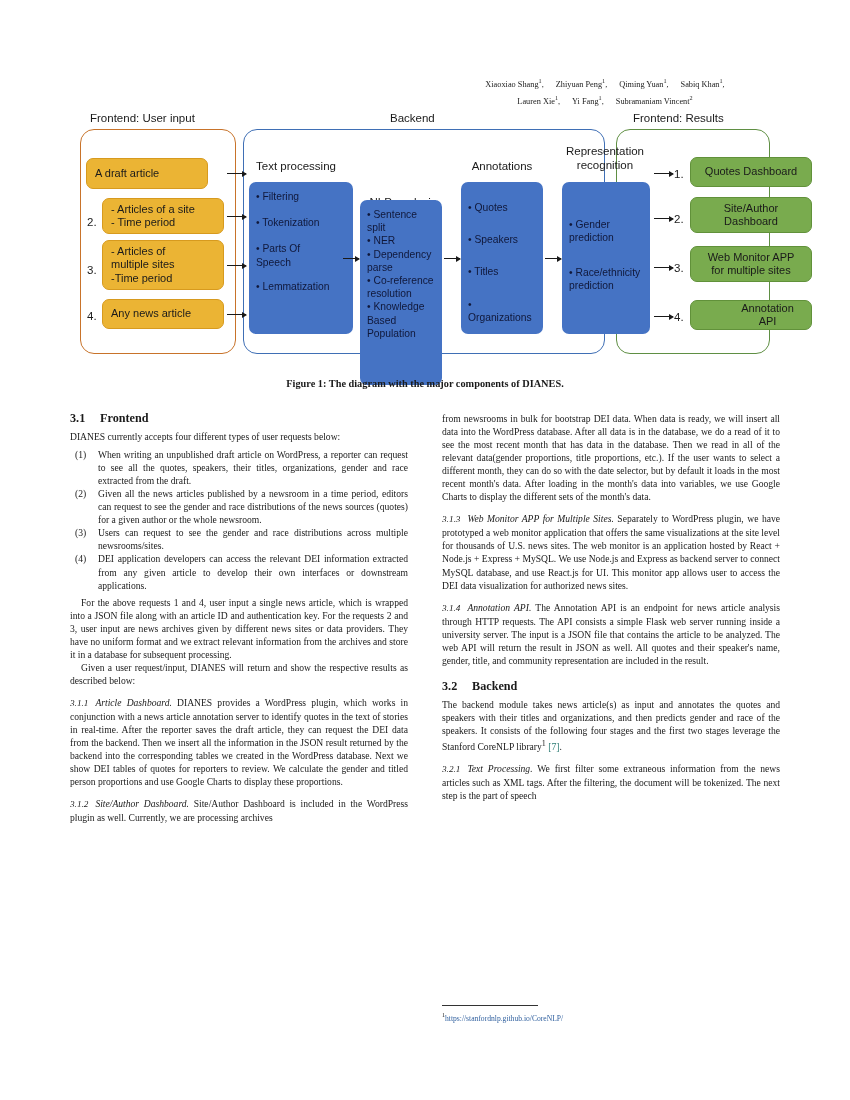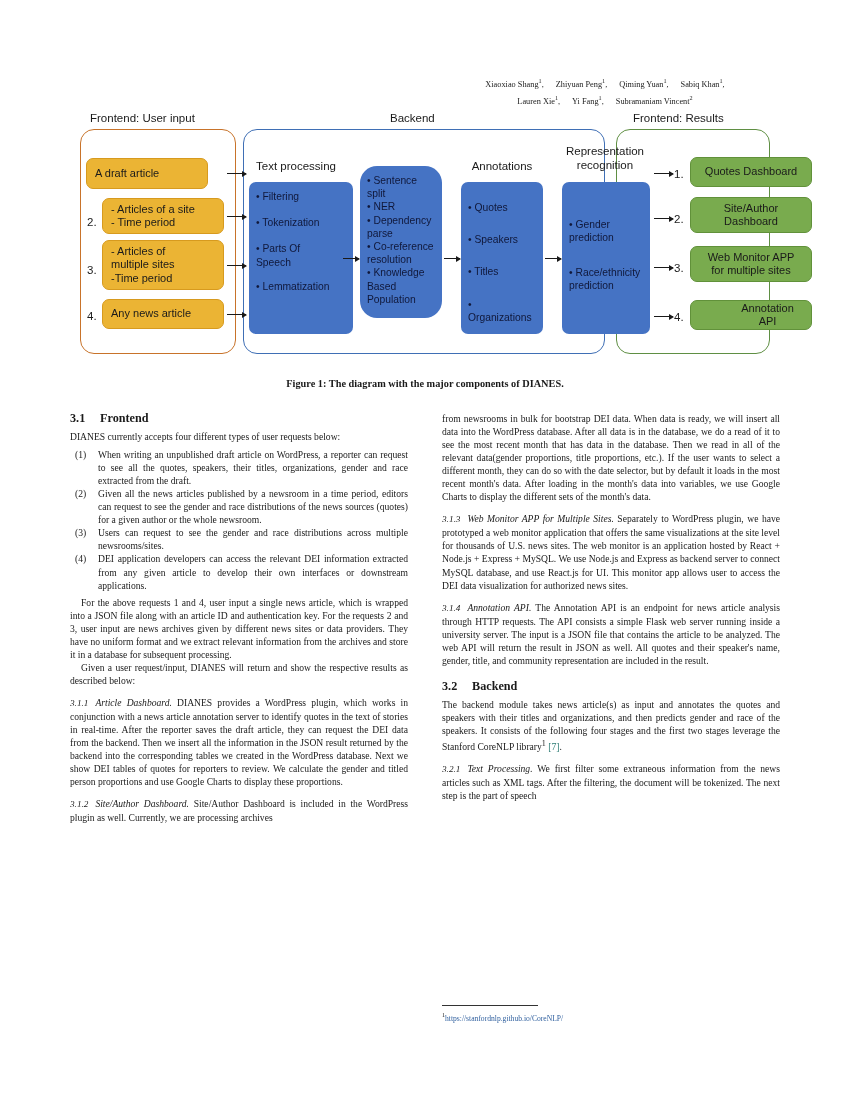--- a/index.html
+++ b/index.html
@@ -267,21 +267,21 @@
     <div class="bullet-line">• <span>Filtering</span></div>
     <div class="bullet-line" style="margin-top:13px;">• <span>Tokenization</span></div>
     <div class="bullet-line" style="margin-top:13px;">• <span>Parts Of
    Speech</span></div>
     <div class="bullet-line" style="margin-top:11px;">• <span>Lemmatization</span></div>
   </div>
 
   <div class="arrow" style="left:273px; top:146px; width:16px;"></div>
 
   <div class="stage-title" style="left:288px; top:48px; width:90px;margin-top:36px;">NLP analysis</div>
-  <div class="box box-blue" style="left:290px; top:54px; width:82px; height:152px;border-radius:17px;">
+  <div class="box box-blue" style="left:290px; top:88px; width:82px; height:185px;">
     <div class="bullet-line">• <span>Sentence split</span></div>
     <div class="bullet-line">• <span>NER</span></div>
     <div class="bullet-line">• <span>Dependency
    parse</span></div>
     <div class="bullet-line">• <span>Co-reference
    resolution</span></div>
     <div class="bullet-line">• <span>Knowledge
    Based
    Population</span></div>
   </div>

